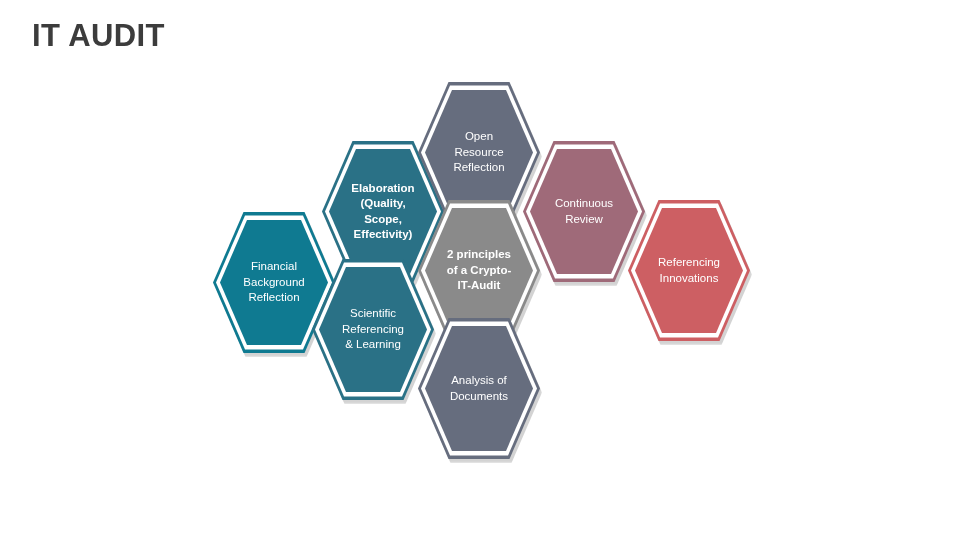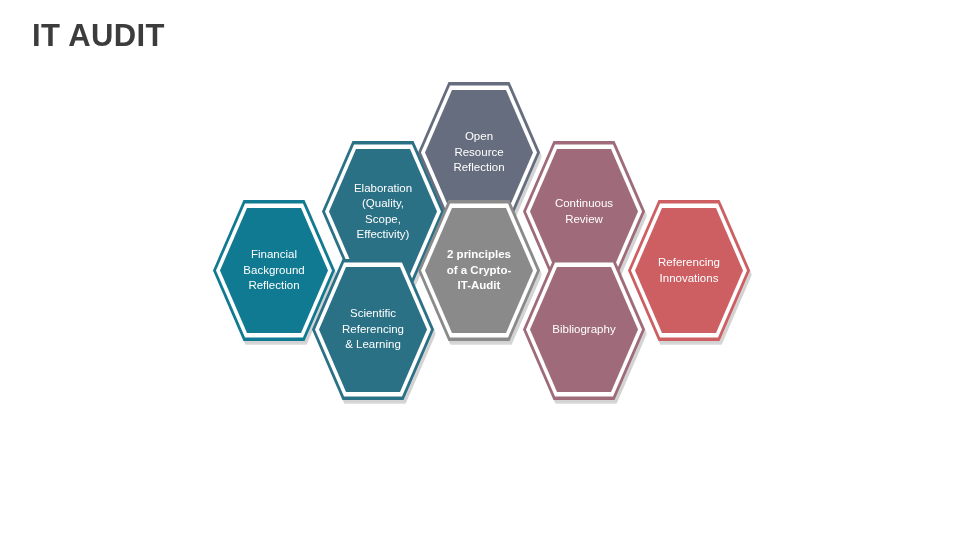--- a/index.html
+++ b/index.html
@@ -116,31 +116,31 @@
 </style>
 </head>
 <body>
 
 <div id="slide" style="background: rgb(255, 255, 255);">
 
   <div id="page-title" style="color: rgb(60, 60, 60);">IT AUDIT</div>
 
   <div id="hex-diagram">
 
-    <div class="hex" style="left: 213px; top: 200px;">
+    <div class="hex" style="left: 213px; top: 212px;">
       <div class="hex-shadow"></div>
       <div class="hex-outer" style="background: rgb(15, 122, 145);"></div>
       <div class="hex-inner" style="background: rgb(255, 255, 255);"></div>
       <div class="hex-body" style="background: rgb(15, 122, 145);"></div>
       <div class="hex-label">Financial
 Background
 Reflection</div>
     </div>
 
-    <div class="hex" style="left: 322px; top: 141px;">
+    <div class="hex" style="left: 322px; top: 141px; font-weight: bold;">
       <div class="hex-shadow"></div>
       <div class="hex-outer" style="background: rgb(42, 113, 134);"></div>
       <div class="hex-inner" style="background: rgb(255, 255, 255);"></div>
       <div class="hex-body" style="background: rgb(42, 113, 134);"></div>
       <div class="hex-label">Elaboration
 (Quality,
 Scope,
 Effectivity)</div>
     </div>
 
@@ -167,37 +167,38 @@
     <div class="hex center" style="left: 418px; top: 200px;">
       <div class="hex-shadow"></div>
       <div class="hex-outer" style="background: rgb(138, 138, 138);"></div>
       <div class="hex-inner" style="background: rgb(255, 255, 255);"></div>
       <div class="hex-body" style="background: rgb(138, 138, 138);"></div>
       <div class="hex-label">2 principles
 of a Crypto-
 IT-Audit</div>
     </div>
 
+    <div class="hex" style="left: 418px; top: 318px;">
+      <div class="hex-shadow"></div>
+      <div class="hex-outer" style="background: rgb(102, 109, 126);"></div>
+      <div class="hex-inner" style="background: rgb(255, 255, 255);"></div>
+      <div class="hex-body" style="background: rgb(102, 109, 126);"></div>
+      <div class="hex-label">Analysis of
+Documents</div>
+    </div>
 
     <div class="hex" style="left: 523px; top: 141px;">
       <div class="hex-shadow"></div>
       <div class="hex-outer" style="background: rgb(159, 106, 121);"></div>
       <div class="hex-inner" style="background: rgb(255, 255, 255);"></div>
       <div class="hex-body" style="background: rgb(159, 106, 121);"></div>
       <div class="hex-label">Continuous
 Review</div>
     </div>
 
-    <div class="hex" style="left: 523px; top: 259px;">
-      <div class="hex-shadow"></div>
-      <div class="hex-outer" style="background: rgb(159, 106, 121);"></div>
-      <div class="hex-inner" style="background: rgb(255, 255, 255);"></div>
-      <div class="hex-body" style="background: rgb(159, 106, 121);"></div>
-      <div class="hex-label">Bibliography</div>
-    </div>
 
     <div class="hex" style="left: 628px; top: 200px;">
       <div class="hex-shadow"></div>
       <div class="hex-outer" style="background: rgb(205, 95, 99);"></div>
       <div class="hex-inner" style="background: rgb(255, 255, 255);"></div>
       <div class="hex-body" style="background: rgb(205, 95, 99);"></div>
       <div class="hex-label">Referencing
 Innovations</div>
     </div>
 

